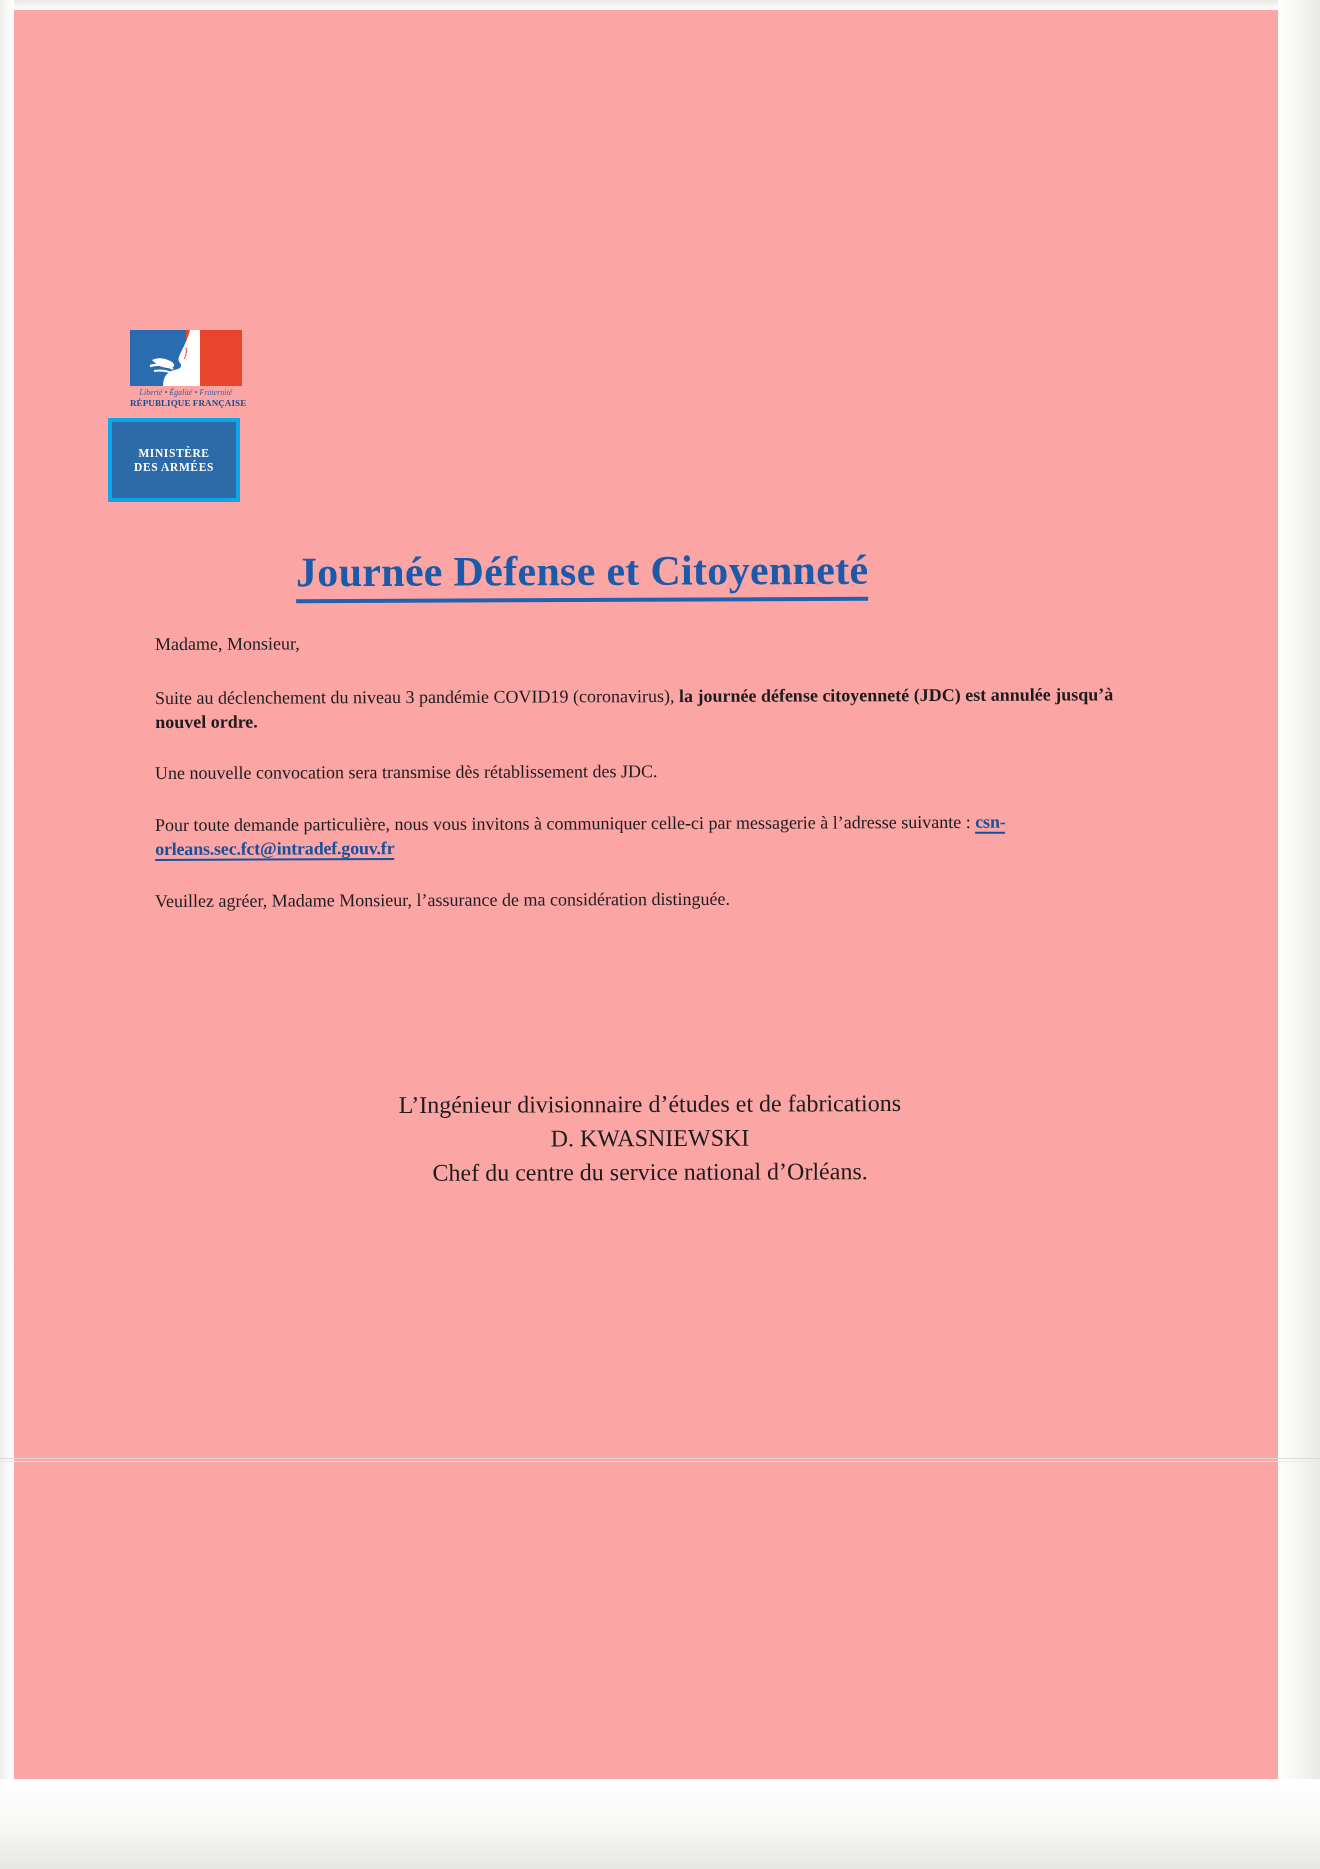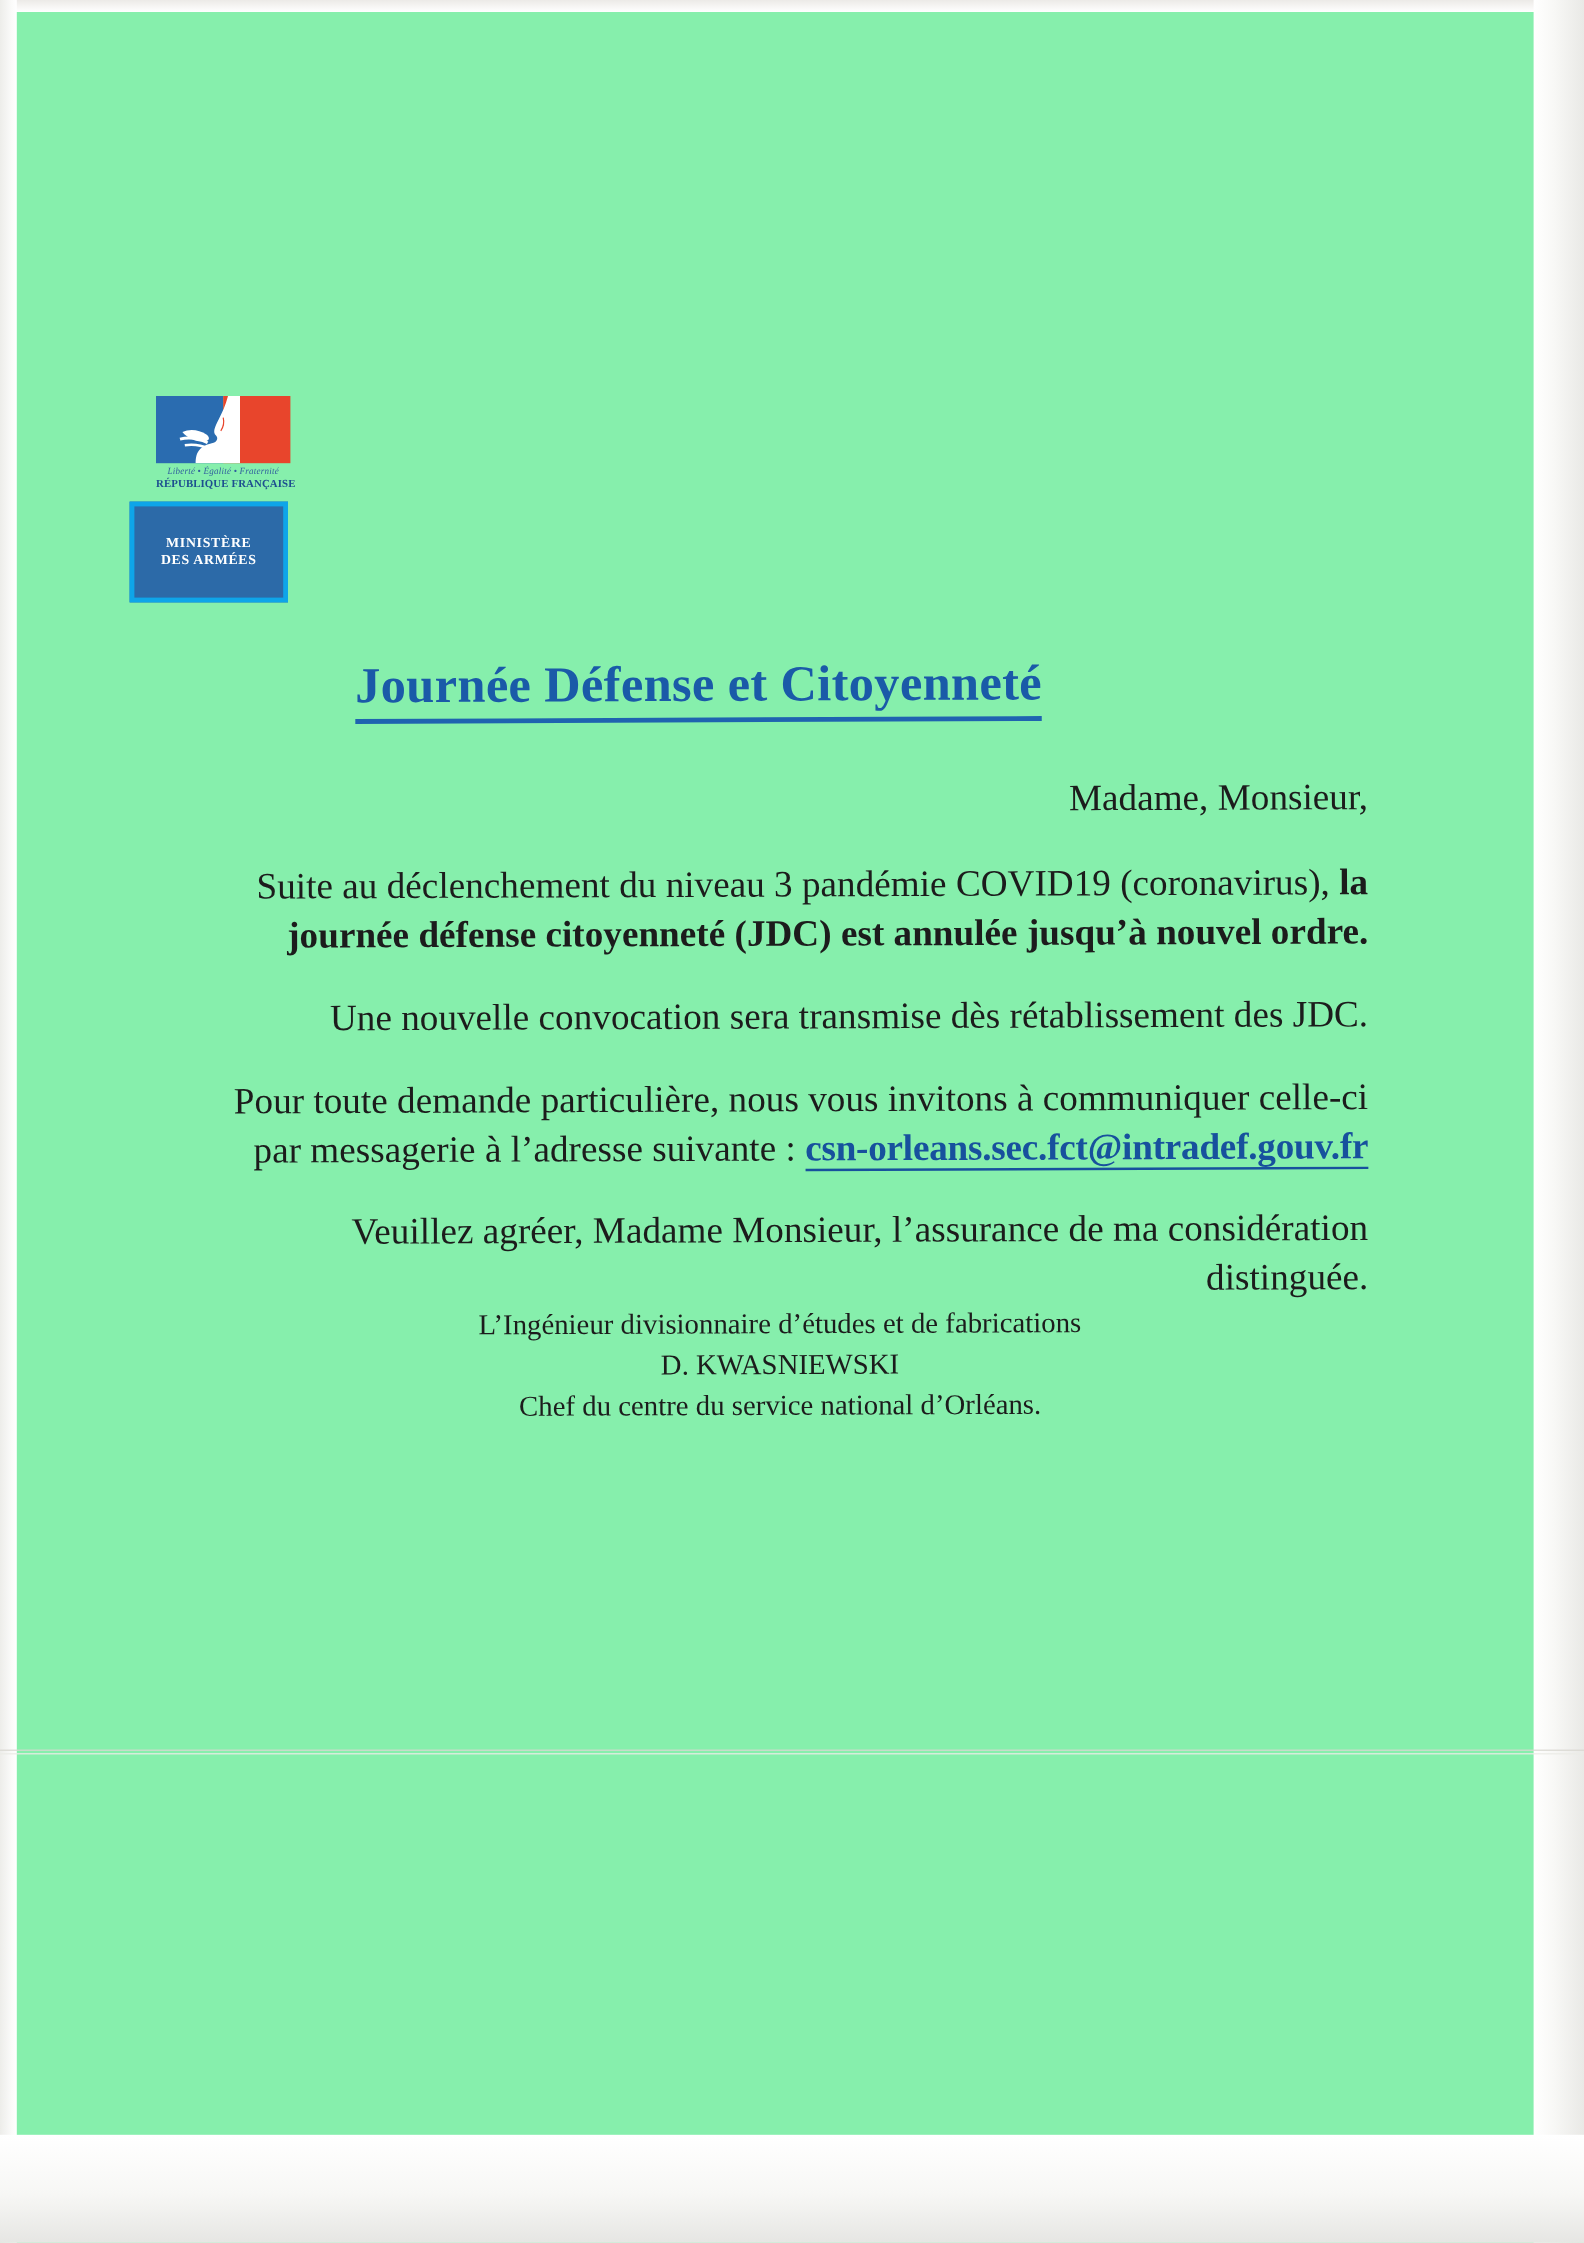--- a/index.html
+++ b/index.html
@@ -13,21 +13,21 @@
     position: relative;
     font-family: "Liberation Serif", serif;
     overflow: hidden;
   }
 
   
   .scan-page {
     position: absolute;
     left: 0; top: 0;
     width: 1320px; height: 1869px;
-    background: #86efac;
+    background: #fca5a5;
   }
   
   .scan-edge-left {
     position: absolute; left: 0; top: 0; width: 14px; height: 1869px;
     background: linear-gradient(to right, #ededea 0%, #fbfbfa 70%, #ffffff 100%);
   }
   .scan-edge-right {
     position: absolute; right: 0; top: 0; width: 42px; height: 1869px;
     background: linear-gradient(to left, #e9e9e6 0%, #f8f8f6 60%, #ffffff 100%);
   }
@@ -139,27 +139,26 @@
     white-space: nowrap;
     border-bottom: 4px solid #1f63b0;
     padding-bottom: 3px;
     transform: rotate(-0.25deg);
   }
 
   
   .body-wrap {
     position: absolute;
     left: 155px;
-    top: 648px;
+    top: 633px;
     width: 985px;
     font-family: "Liberation Serif", serif;
-    font-size: 31px;
+    font-size: 18px;
     color: #1c1c1c;
     line-height: 1.32;
-    text-align: right;
   }
   .para {
     margin: 0 0 28px 0;
     transform: rotate(-0.22deg);
     transform-origin: left top;
   }
   .para.salutation { margin-bottom: 30px; }
   .para b { font-weight: bold; }
 
   .email-link {

